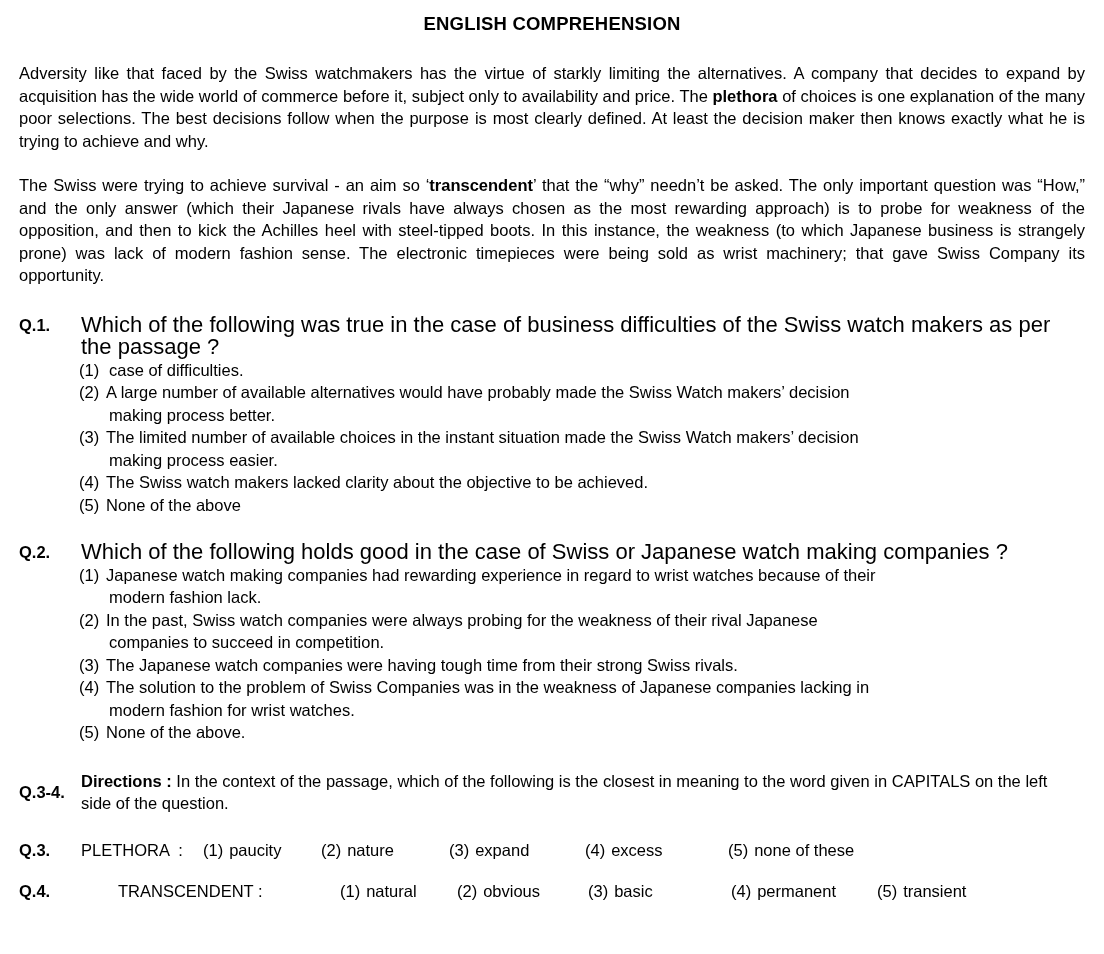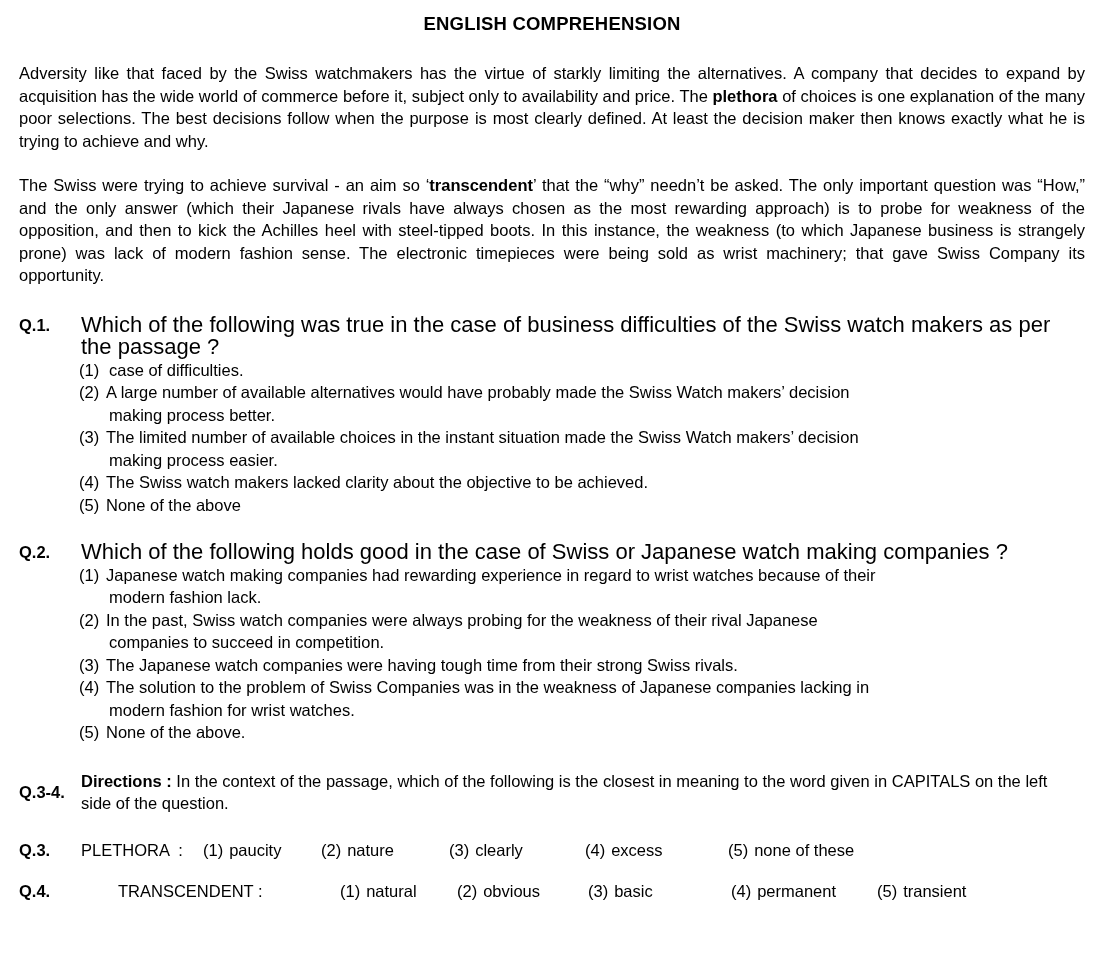--- a/index.html
+++ b/index.html
@@ -230,21 +230,21 @@
     <div class="qlabel">Q.3-4.</div>
     <div class="dtext"><b>Directions :</b><span> In the context of the passage, which of the following is the closest in meaning to the word given in CAPITALS on the left side of the question.</span></div>
   </div>
 
   <div class="vocab v3">
     <div class="qlabel">Q.3.</div>
     <div class="word">PLETHORA  :</div>
     <div class="choices">
       <span class="choice c1"><span class="cnum">(1)</span><span class="ctxt">paucity</span></span>
       <span class="choice c2"><span class="cnum">(2)</span><span class="ctxt">nature</span></span>
-      <span class="choice c3"><span class="cnum">(3)</span><span class="ctxt">clearly</span></span>
+      <span class="choice c3"><span class="cnum">(3)</span><span class="ctxt">expand</span></span>
       <span class="choice c4"><span class="cnum">(4)</span><span class="ctxt">excess</span></span>
       <span class="choice c5"><span class="cnum">(5)</span><span class="ctxt">none of these</span></span>
     </div>
   </div>
 
   <div class="vocab v4">
     <div class="qlabel">Q.4.</div>
     <div class="word">TRANSCENDENT :</div>
     <div class="choices">
       <span class="choice c1"><span class="cnum">(1)</span><span class="ctxt">natural</span></span>

